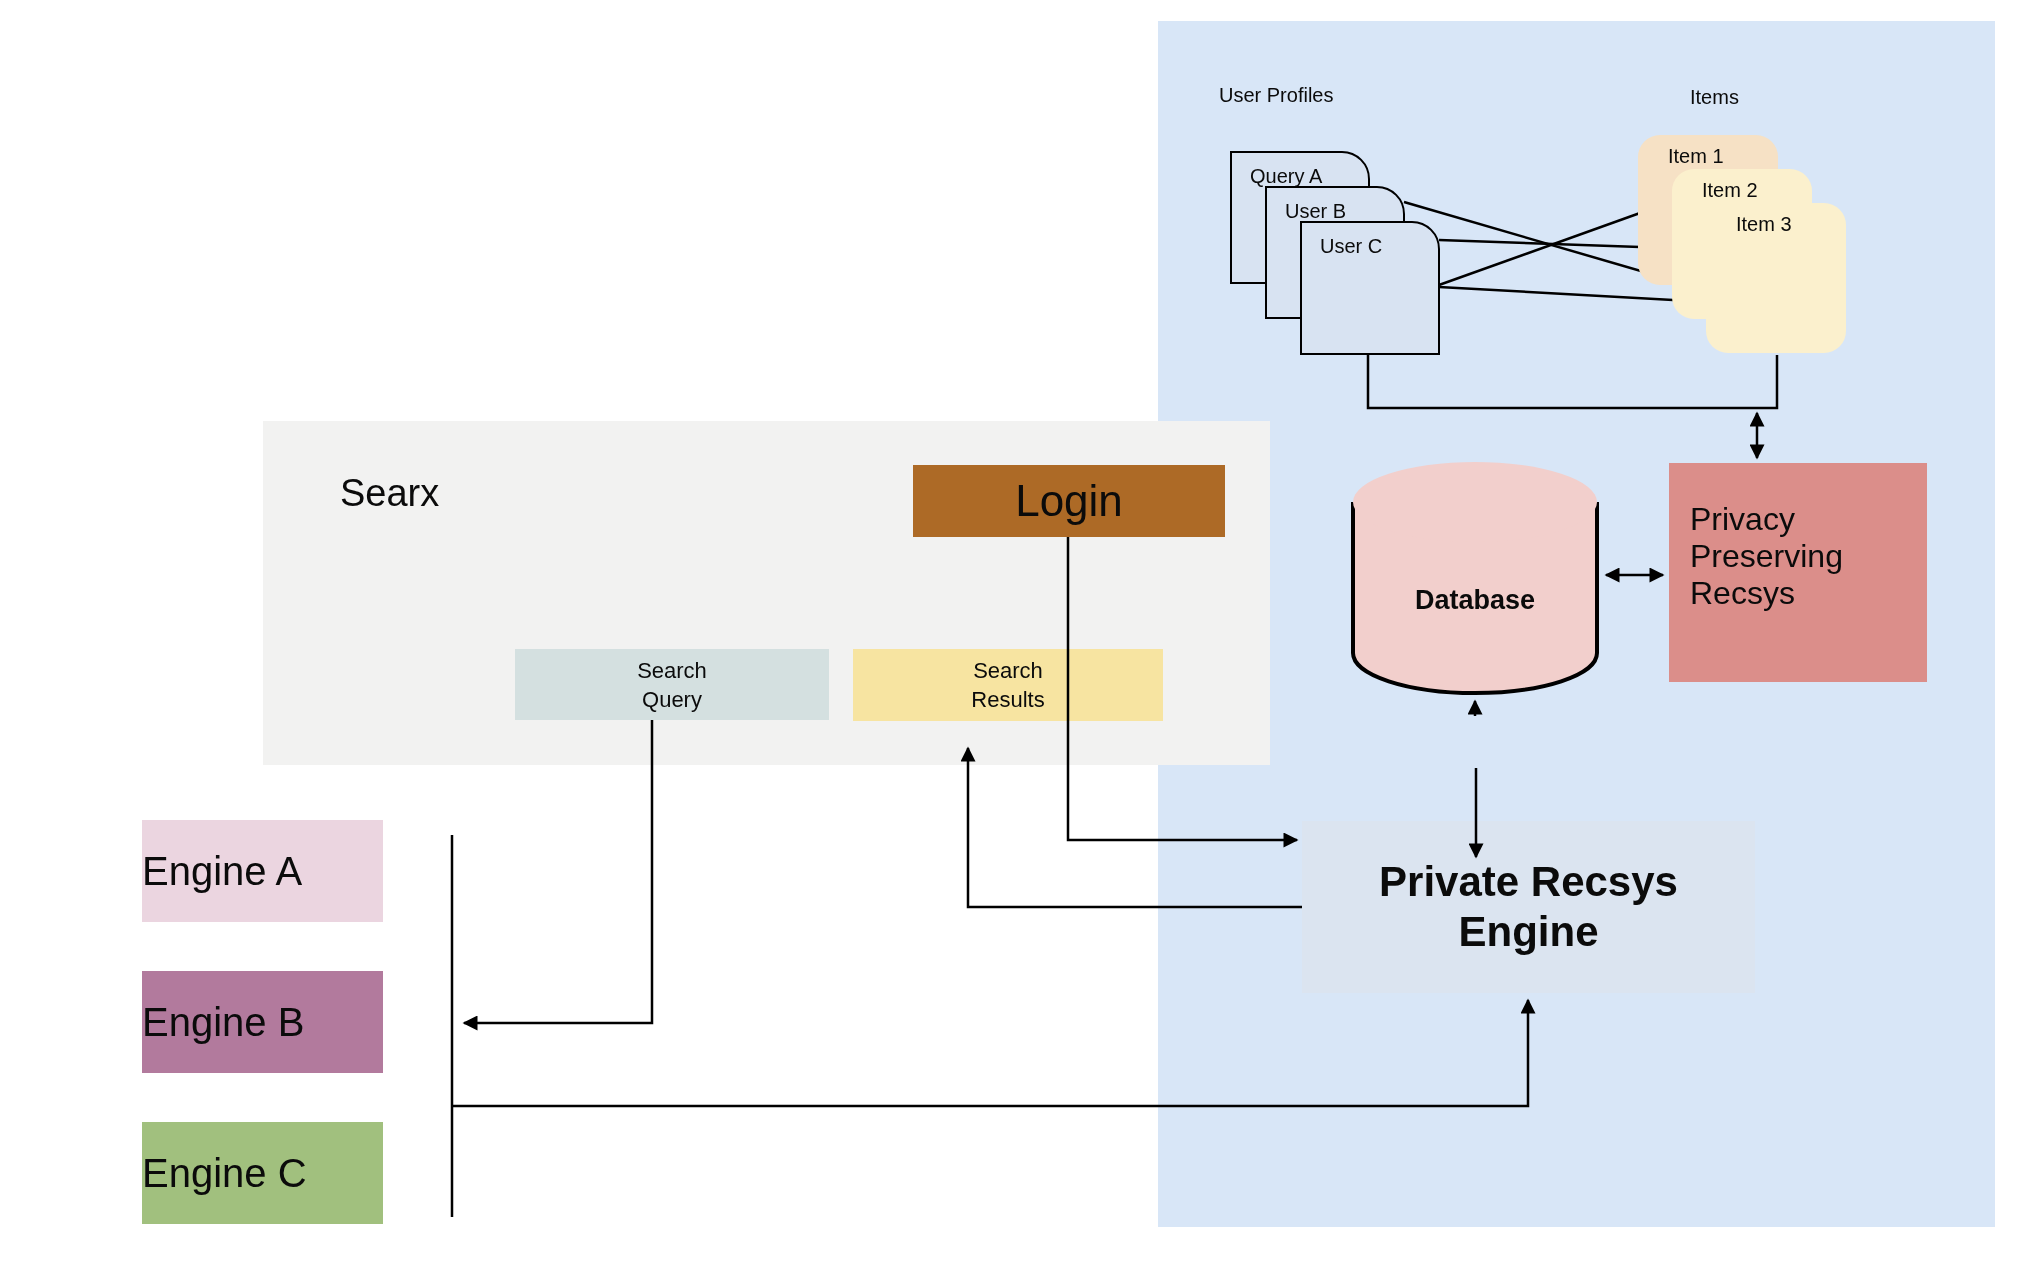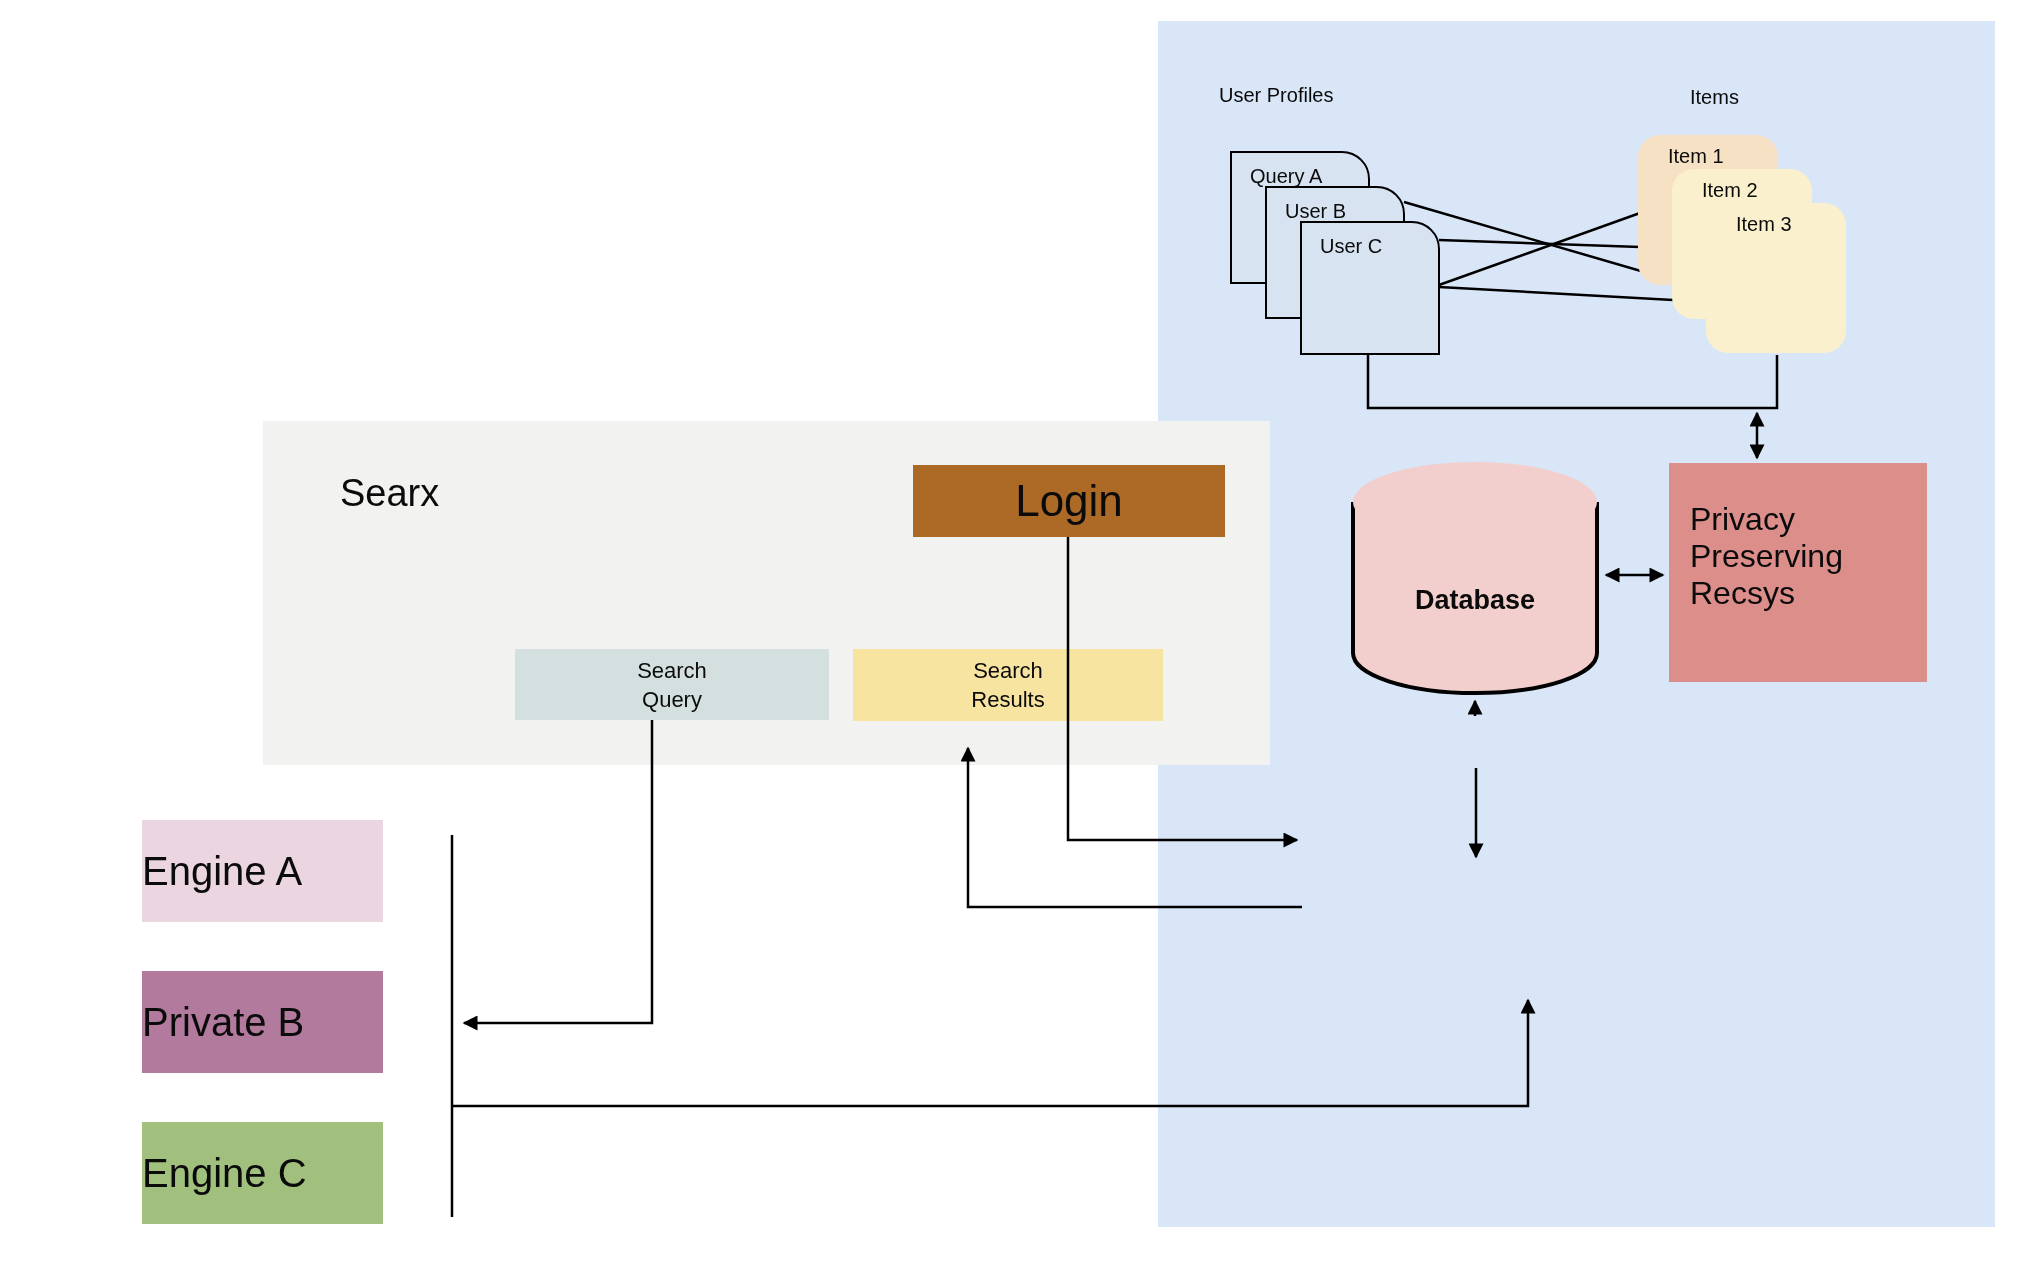--- a/index.html
+++ b/index.html
@@ -108,39 +108,43 @@
 
   <div class="abs db-label">Database</div>
 
   <div class="abs privacy-box">
     <div>Privacy</div>
     <div>Preserving</div>
     <div>Recsys</div>
   </div>
 
 
+  <div class="abs pre-box">
+    <div>Private Recsys</div>
+    <div>Engine</div>
+  </div>
 
   <div class="abs login-box">
     <span>Login</span>
   </div>
 
   <div class="abs sq-box two-line">
     <div>Search</div>
     <div>Query</div>
   </div>
   <div class="abs sr-box two-line">
     <div>Search</div>
     <div>Results</div>
   </div>
 
   <div class="abs engine eng-a">
     <span>Engine A</span>
   </div>
   <div class="abs engine eng-b">
-    <span>Private B</span>
+    <span>Engine B</span>
   </div>
   <div class="abs engine eng-c">
     <span>Engine C</span>
   </div>
 
   <svg class="abs layer" viewBox="0 0 2018 1270">
     <defs>
       <marker id="arrow" viewBox="0 0 10 10" refX="9" refY="5" markerWidth="20" markerHeight="15" markerUnits="userSpaceOnUse" orient="auto-start-reverse">
         <path d="M0,0 L10,5 L0,10 z" style="fill:#000;stroke:none;"></path>
       </marker>

